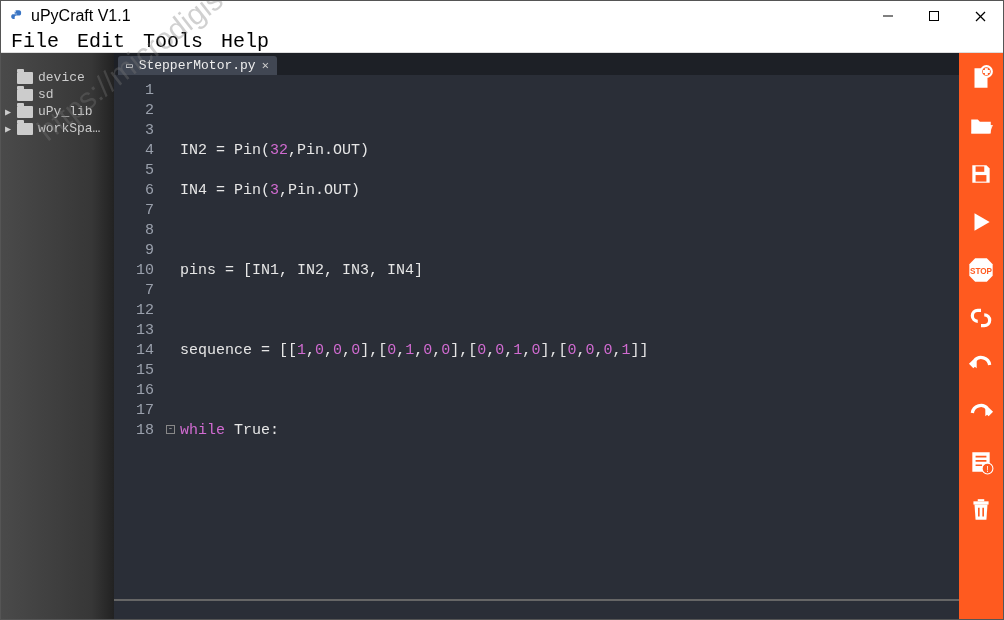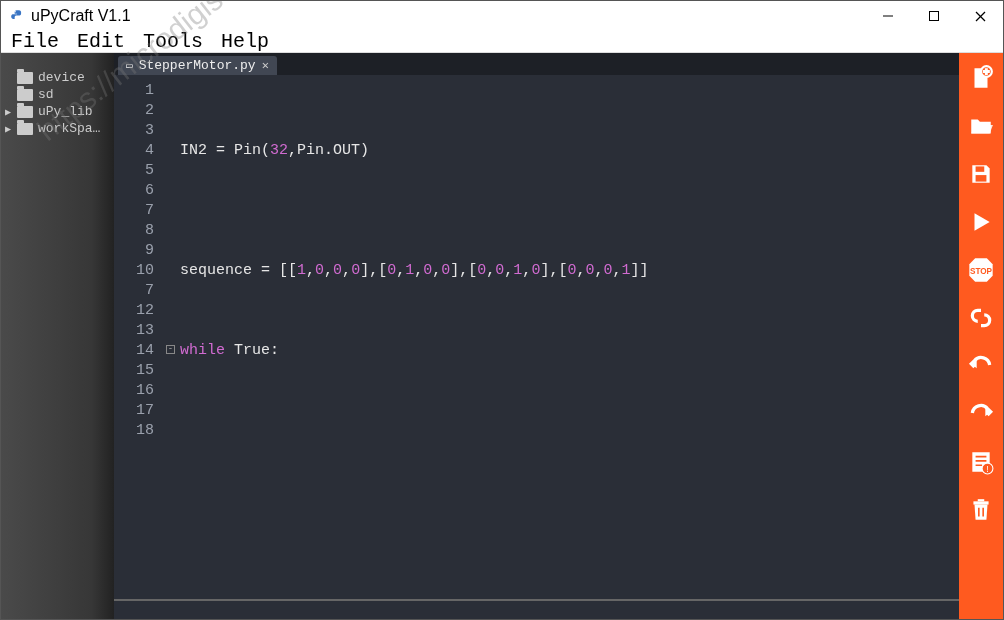--- a/index.html
+++ b/index.html
@@ -257,21 +257,23 @@
         <div>13</div>
           <div>14</div>
           <div>15</div>
         <div>16</div>
           <div>17</div>
           <div>18</div>
       </div>
       <div class="code">
 <div class="code-row"></div>
 <div class="code-row"><span class="ident">IN2</span><span> = </span><span class="ident">Pin(</span><span class="num">32</span><span class="ident">,Pin.OUT)</span></div>
+<div class="code-row"><span class="ident">IN4</span><span> = </span><span class="ident">Pin(</span><span class="num">3</span><span class="ident">,Pin.OUT)</span></div>
 <div class="code-row"></div>
+<div class="code-row"><span class="ident">pins</span><span class="ident"> = [IN1, IN2, IN3, IN4]</span></div>
 <div class="code-row"></div>
 <div class="code-row"><span class="ident">sequence</span><span> = [[</span><span class="num">1</span><span>,</span><span class="num">0</span><span>,</span><span class="num">0</span><span>,</span><span class="num">0</span><span>],[</span><span class="num">0</span><span>,</span><span class="num">1</span><span>,</span><span class="num">0</span><span>,</span><span class="num">0</span><span>],[</span><span class="num">0</span><span>,</span><span class="num">0</span><span>,</span><span class="num">1</span><span>,</span><span class="num">0</span><span>],[</span><span class="num">0</span><span>,</span><span class="num">0</span><span>,</span><span class="num">0</span><span>,</span><span class="num">1</span><span>]]</span></div>
 <div class="code-row"></div>
 <div class="code-row"><span class="fold-marker">-</span><span class="kw-control">while</span><span class="ident"> True:</span></div>
 
 
 
 
 
       </div>

